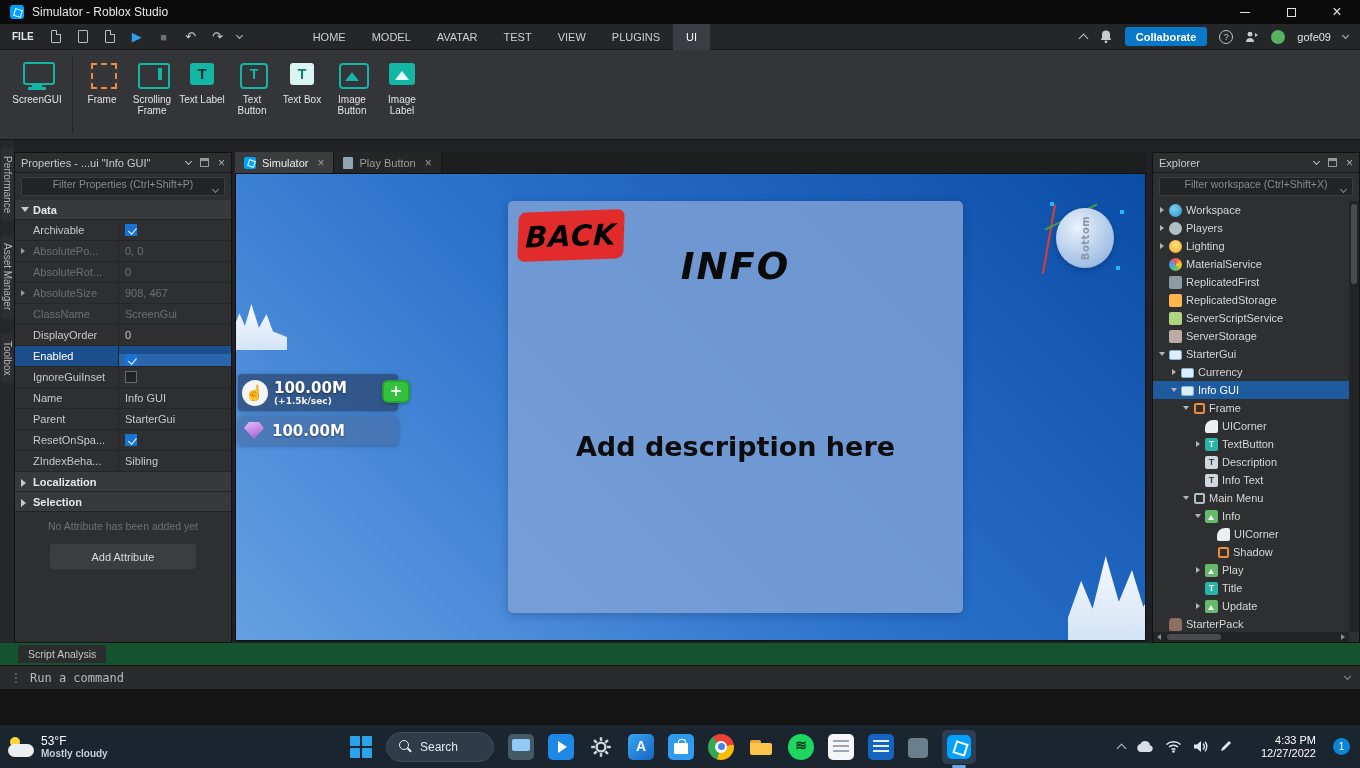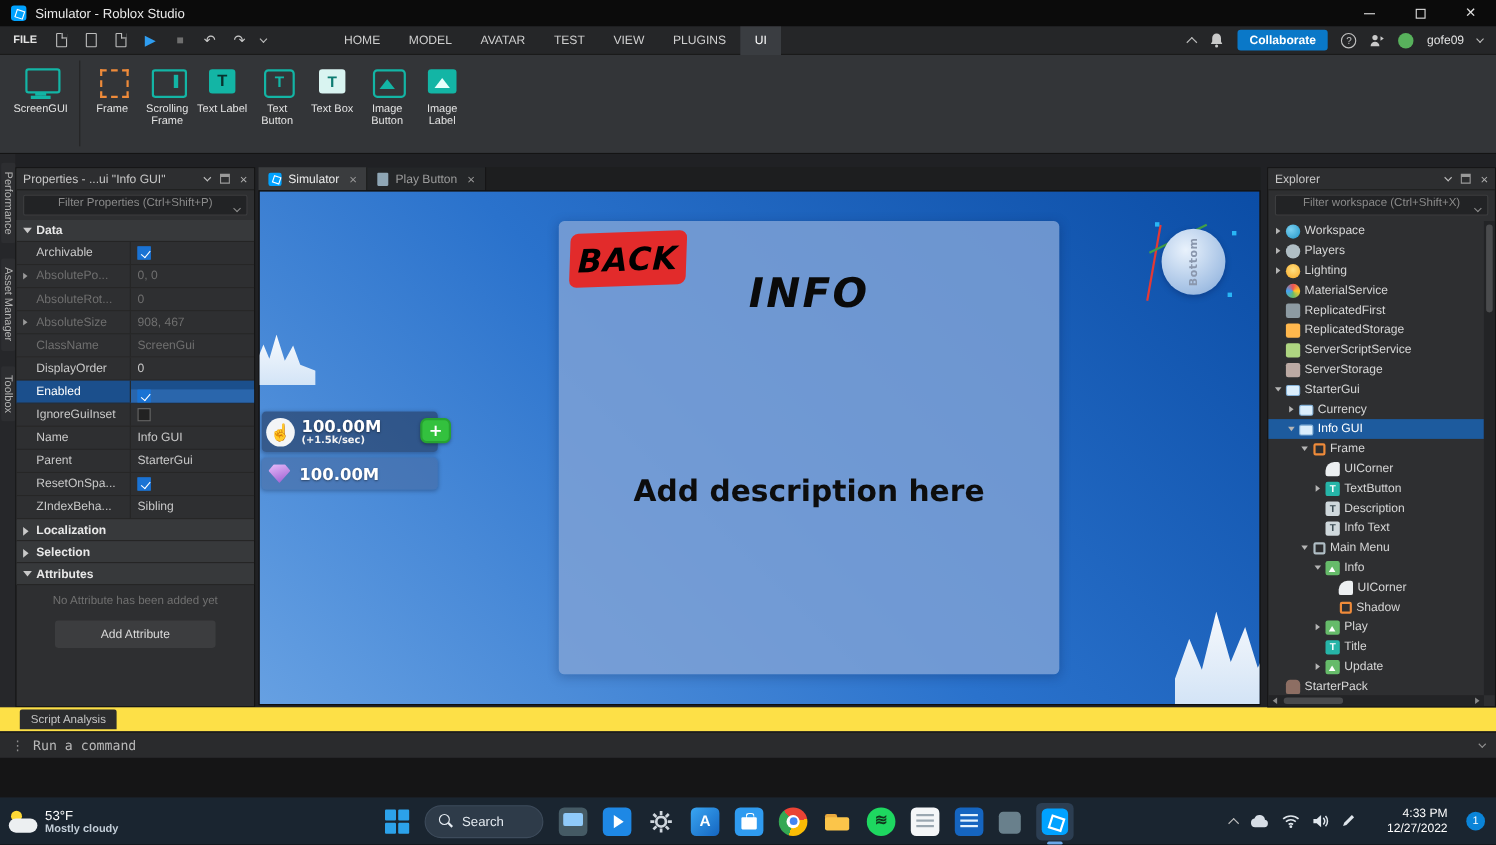--- a/index.html
+++ b/index.html
@@ -94,21 +94,21 @@
   .prow.selected .pname{color:#fff;}
   .prow.selected .pval{background:#2a66ac;}
   .pexp{position:absolute;left:6px;top:7px;width:0;height:0;border-top:3.5px solid transparent;border-bottom:3.5px solid transparent;border-left:4.5px solid #9a9a9a;}
   .cb{width:12px;height:12px;border:1px solid #6a6a6a;background:#222;display:inline-block;position:relative;flex:none;}
   .cb.on{background:#1a73d4;border-color:#1a73d4;}
   .cb.on::after{content:"";position:absolute;left:3.5px;top:1px;width:3.5px;height:7px;border:solid #fff;border-width:0 1.8px 1.8px 0;transform:rotate(40deg);}
   .attr-empty{font-size:10.5px;color:#707070;text-align:center;padding:8px 0 2px 0;}
   .attr-btn{width:146px;height:25px;background:#3c3d3f;border-radius:3px;color:#dadada;font-size:11px;display:flex;align-items:center;justify-content:center;margin:10px auto 0 auto;}
 
   
-  #analysis{position:absolute;left:0;top:643px;width:1360px;height:22px;background:#fde047;}
+  #analysis{position:absolute;left:0;top:643px;width:1360px;height:22px;background:#14532d;}
   .sa-tab{position:absolute;left:18px;top:2px;padding:3px 10px;background:#2b2c2e;color:#c4c4c4;font-size:10.5px;border-radius:2px 2px 0 0;}
   #cmdbar{position:absolute;left:0;top:665px;width:1360px;height:24px;background:#2a2b2d;border-top:1px solid #151515;display:flex;align-items:center;padding:0 10px;}
   .cmd-ic{color:#8f8f8f;font-size:12px;margin-right:8px;}
   .cmd-text{font-family:"DejaVu Sans Mono", monospace;font-size:12px;color:#b9b9b9;}
   #cmdbar .chev{margin-left:auto;border-color:#8f8f8f;}
   #gap2{position:absolute;left:0;top:689px;width:1360px;height:36px;background:#151516;}
 
   
   #doctabs{position:absolute;left:235px;top:152px;width:911px;height:21px;background:#1d1e1f;display:flex;}
   .dtab{height:21px;display:flex;align-items:center;padding:0 9px;font-size:11px;gap:6px;border-right:1px solid #141414;}
@@ -404,24 +404,20 @@
     </div>
 
     <div class="sechdr">
         <span class="tri r"></span>
         <span>Localization</span>
       </div>
     <div class="sechdr">
         <span class="tri r"></span>
         <span>Selection</span>
       </div>
-    <div class="sechdr">
-        <span class="tri d"></span>
-        <span>Attributes</span>
-      </div>
     <div class="attr-empty">No Attribute has been added yet</div>
     <div class="attr-btn">Add Attribute</div>
   </div>
 
   <div id="analysis">
     <div class="sa-tab">Script Analysis</div>
   </div>
   <div id="cmdbar">
     <span class="cmd-ic">⋮</span>
     <span class="cmd-text">Run a command</span>

